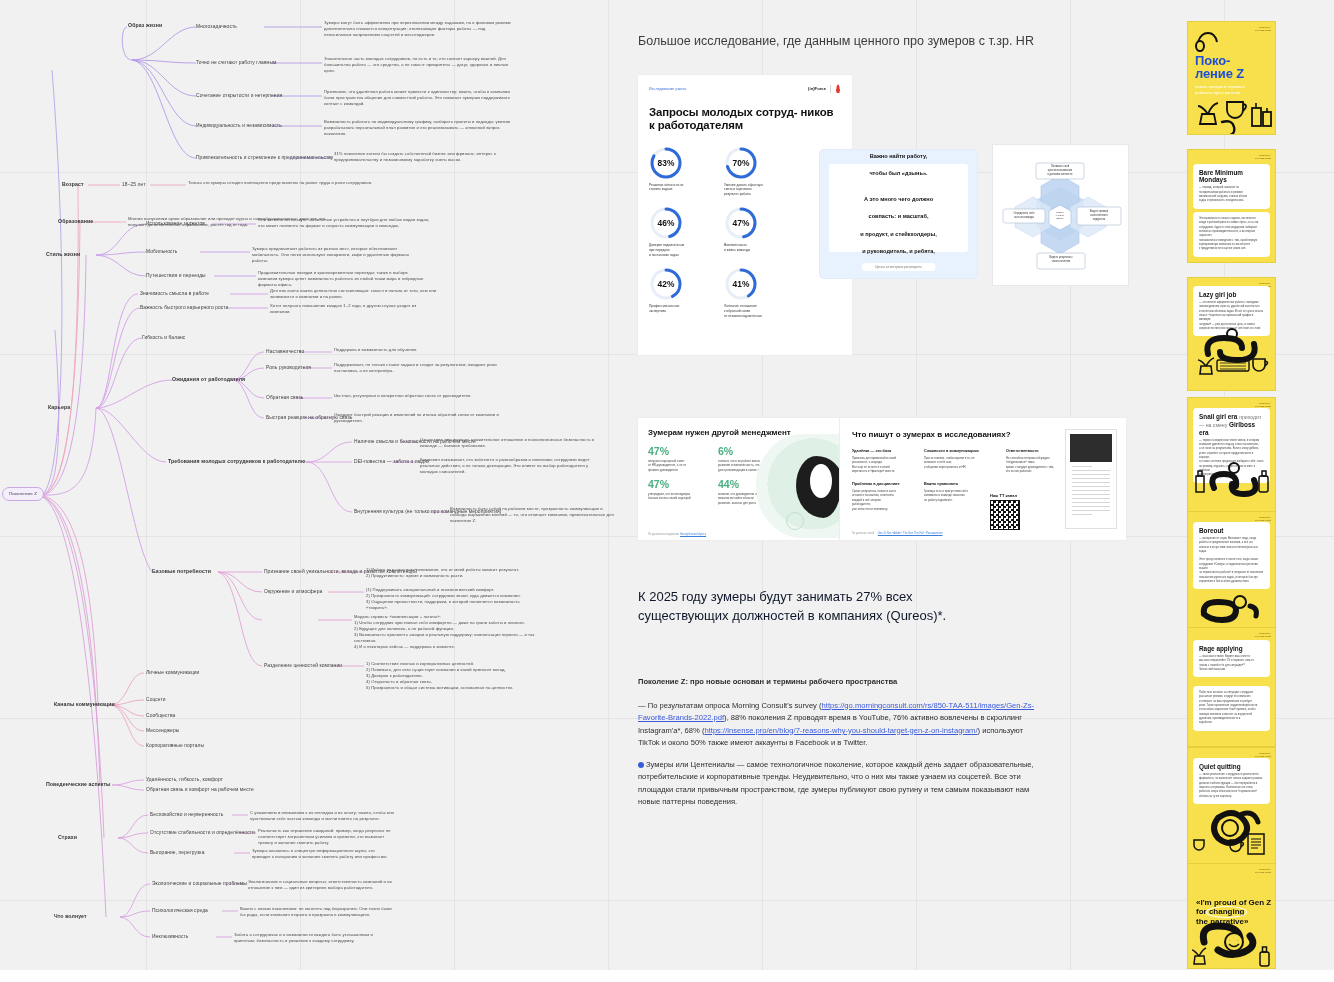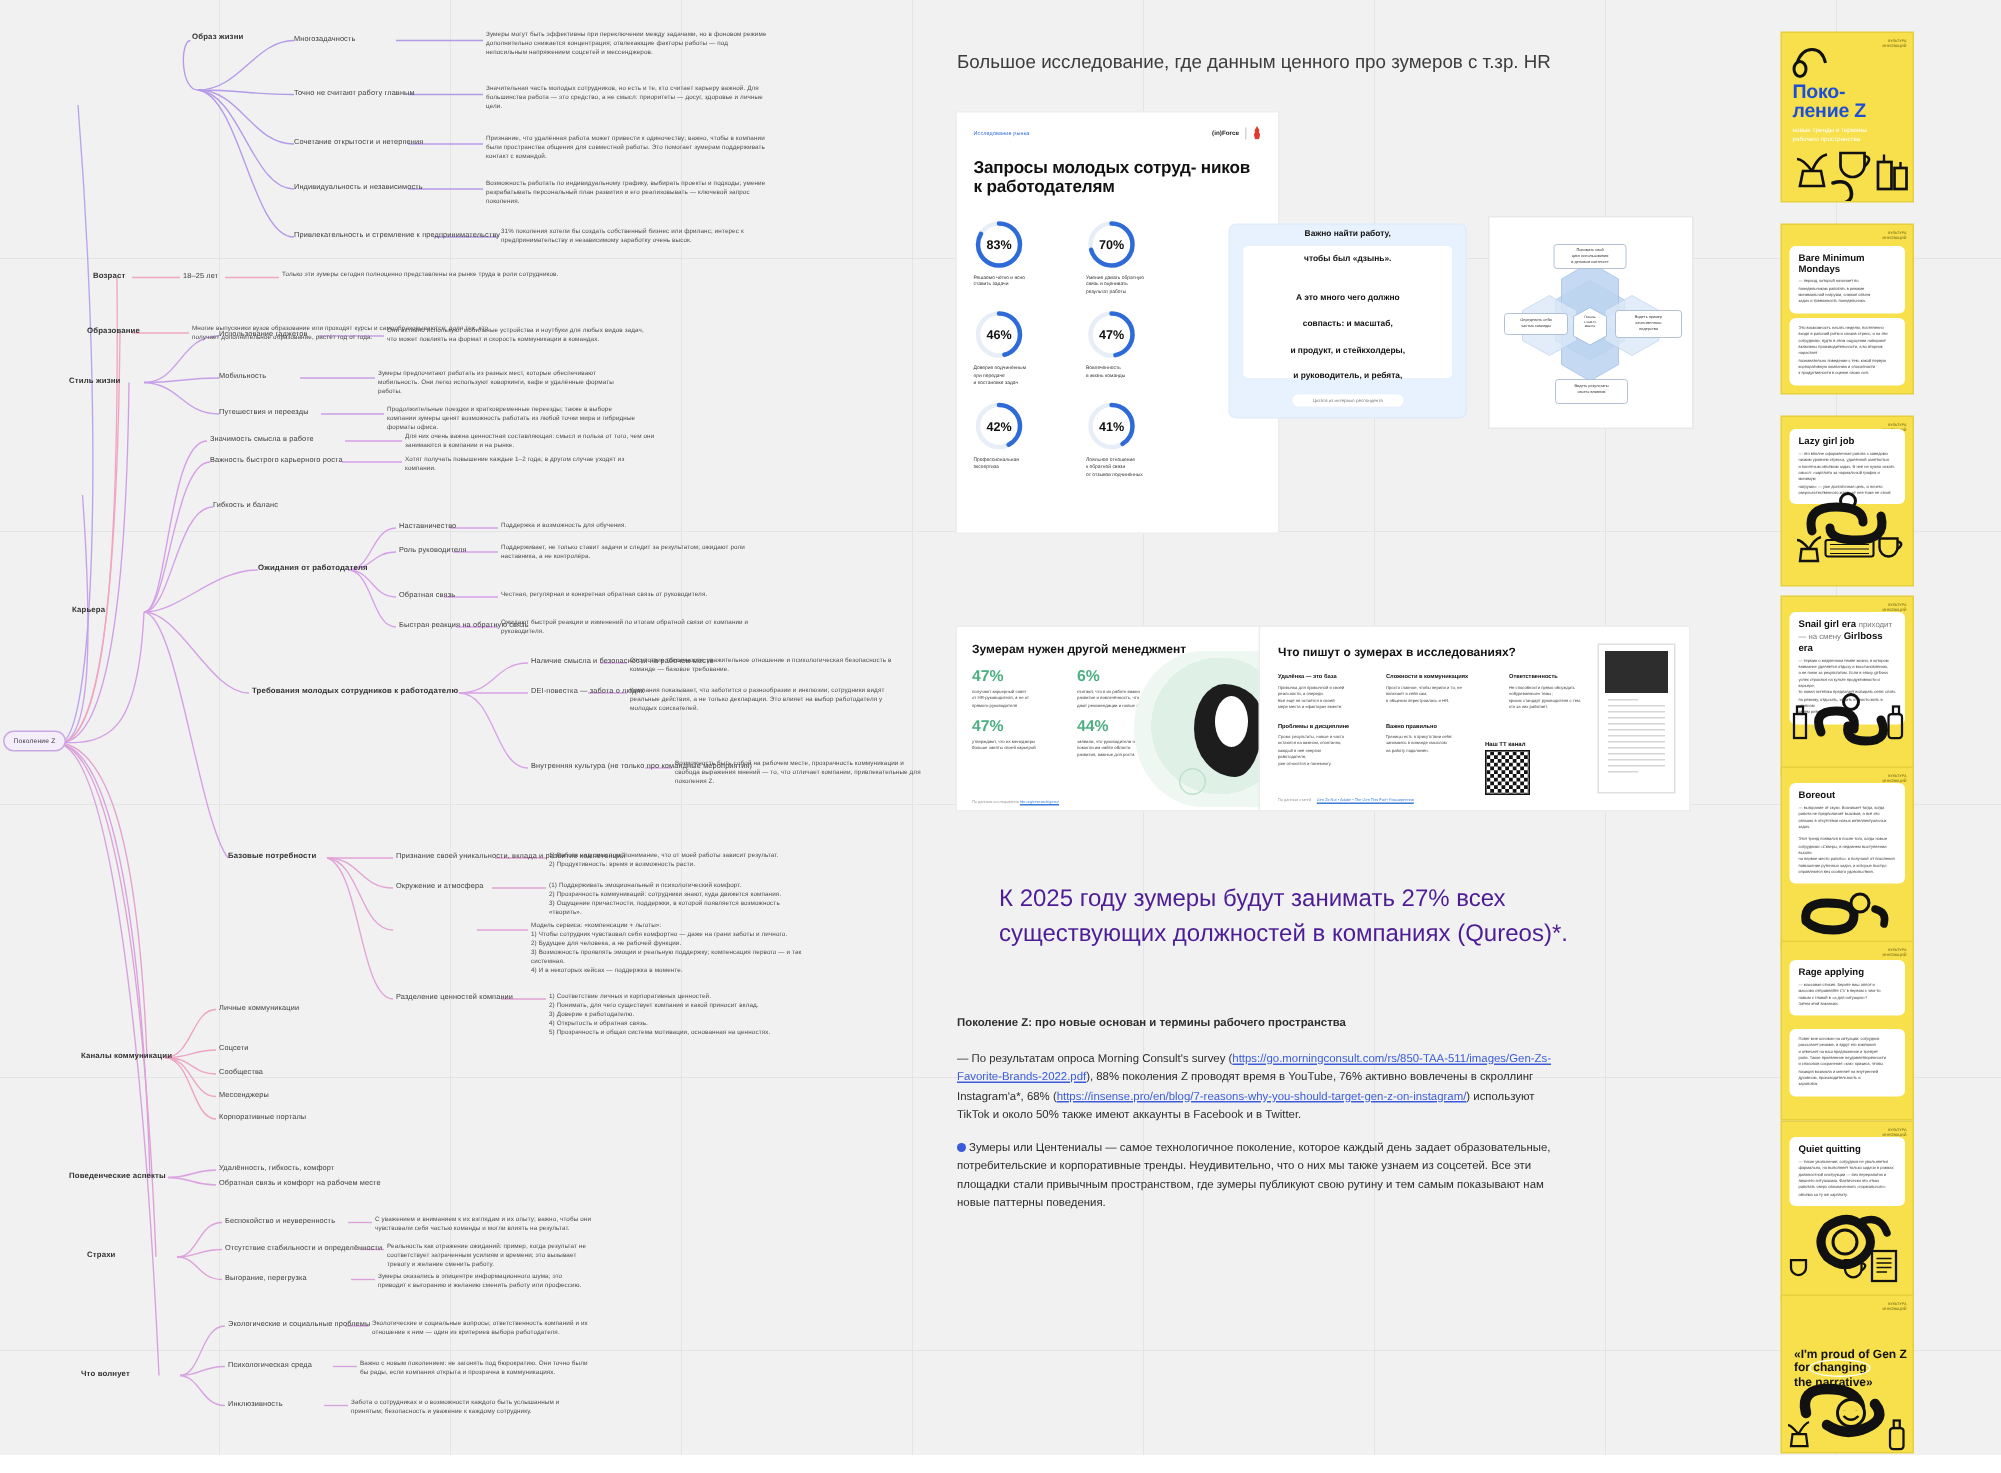--- a/index.html
+++ b/index.html
@@ -123,21 +123,21 @@
   .ycard .bigtitle{position:absolute;left:7px;top:32px;font-size:13px;font-weight:bold;color:#1d4ed8;line-height:1.02;white-space:pre-line;letter-spacing:-.01em;}
   .ycard .bigsub{position:absolute;left:7px;top:62px;font-size:4.2px;color:#fff;line-height:1.5;white-space:pre-line;}
   .ycard .quote{position:absolute;left:8px;top:24px;font-size:8px;font-weight:bold;color:#111;line-height:1.2;white-space:pre-line;}
   .ycard .quote .circ{position:relative;display:inline-block;}
   .ycard .quote .circ:after{content:"";position:absolute;left:-3px;right:-3px;top:-1px;bottom:-1px;
      border:1.2px solid #fff;border-radius:50%;}
   
   .dood{position:absolute;}
 
   
-  #bigcap{left:666px;top:588px;width:420px;font-size:16px;line-height:1.45;color:#4c1d95;}
+  #bigcap{left:638px;top:588px;width:420px;font-size:13px;line-height:1.45;color:#0f172a;}
   #txtblock{position:absolute;left:638px;top:676px;width:398px;font-size:7.6px;line-height:1.65;color:#2e2e2e;}
   #txtblock h5{margin:0 0 11px 0;font-size:7.6px;font-weight:bold;}
   #txtblock p{margin:0 0 9px 0;}
   #txtblock a{color:#3b5bdb;text-decoration:underline;word-break:break-all;}
   #txtblock .bullet{display:inline-block;width:6px;height:6px;border-radius:50%;background:#3b5bdb;
      vertical-align:-1px;margin-right:2px;}
   #txtblock b{font-weight:bold;}
 </style>
 </head>
 <body>

